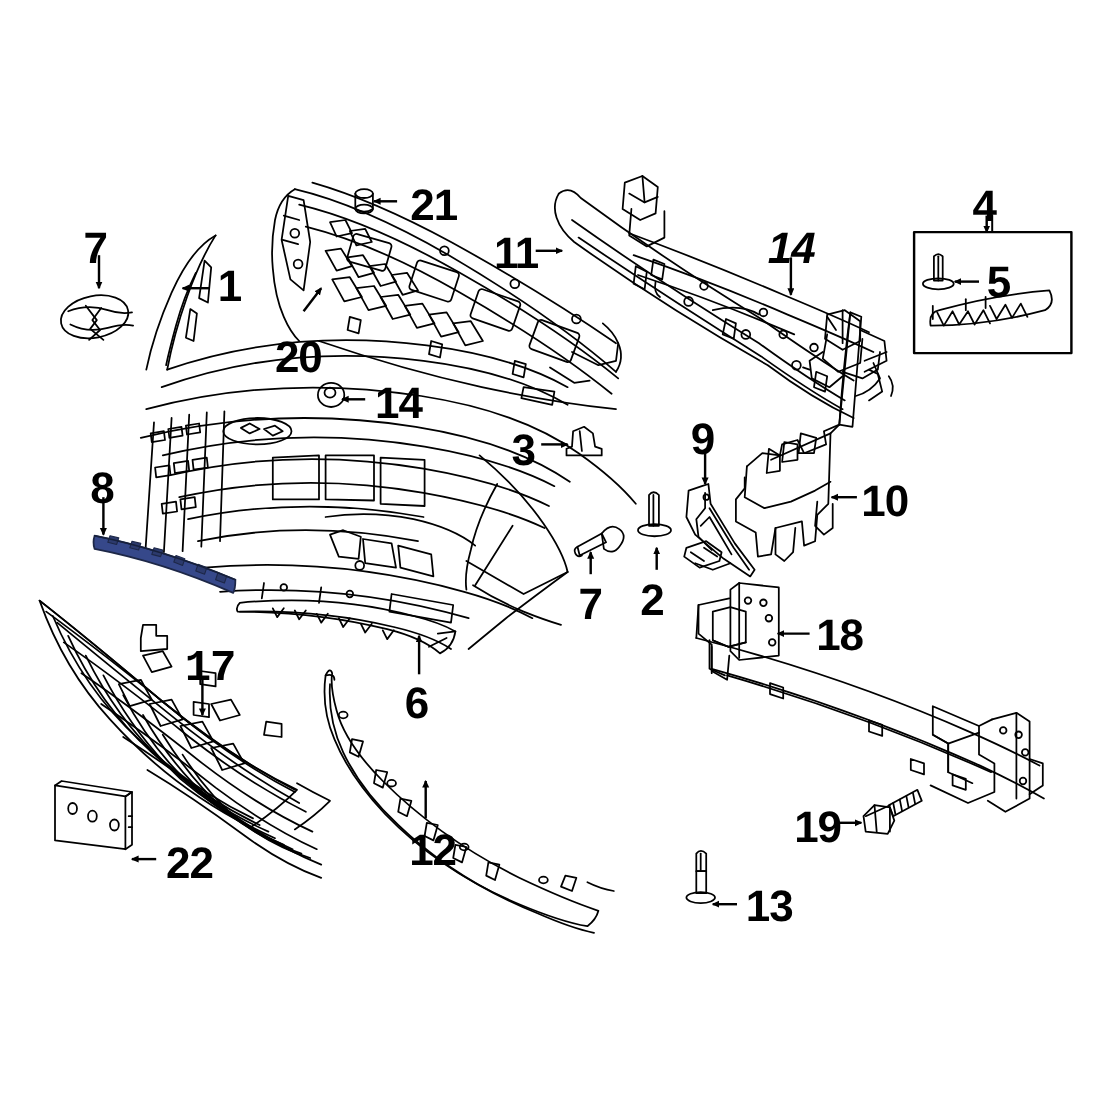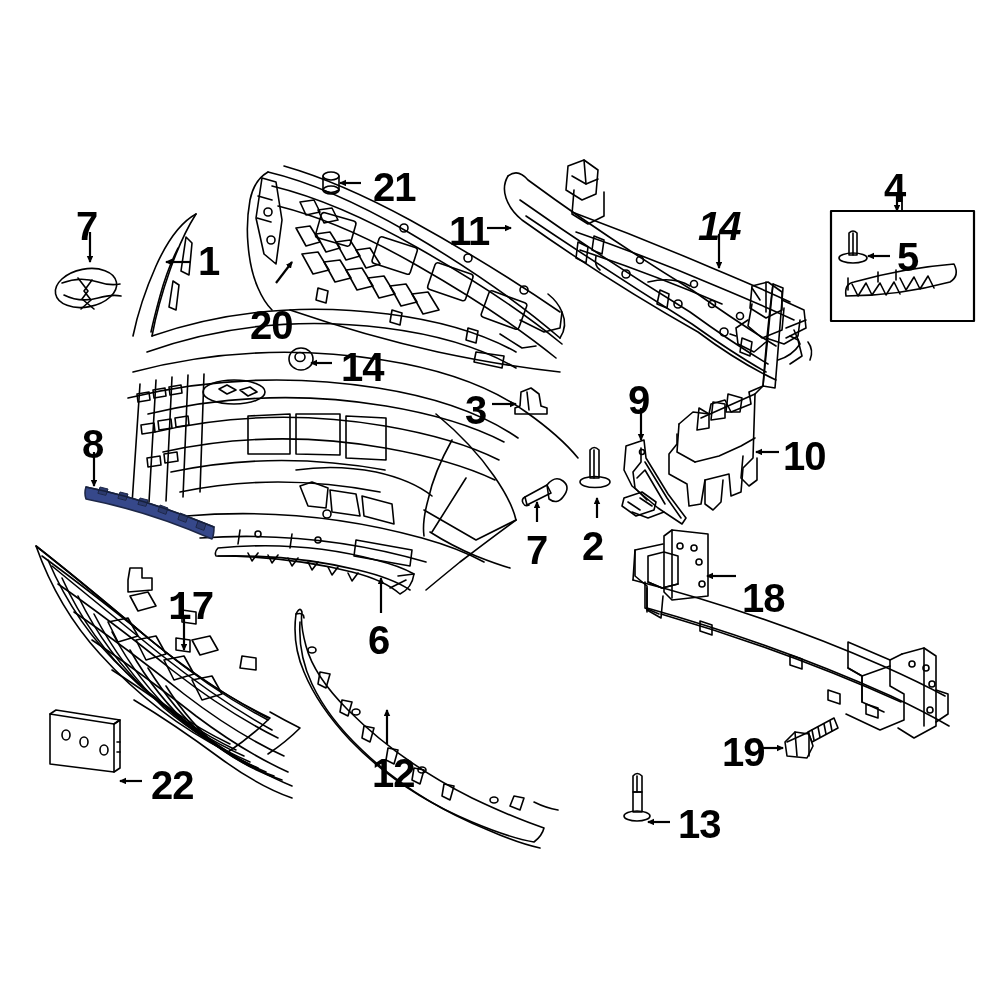--- a/index.html
+++ b/index.html
@@ -458,20 +458,20 @@
       <div class="callout-num" style="left: 82px; top: 424px;">8</div>
       <div class="callout-num" style="left: 628px; top: 380px;">9</div>
       <div class="callout-num" style="left: 783px; top: 436px;">10</div>
       <div class="callout-num" style="left: 449px; top: 211px;">11</div>
       <div class="callout-num" style="left: 372px; top: 753px;">12</div>
       <div class="callout-num" style="left: 678px; top: 804px;">13</div>
       <div class="callout-num" style="left: 698px; top: 206px; font-style: italic;">14</div>
       <div class="callout-num" style="left: 76px; top: 206px;">7</div>
       <div class="callout-num" style="left: 341px; top: 347px;">14</div>
       <div class="callout-num" style="left: 168px; top: 589px; font-family: Liberation Mono, monospace;">17</div>
-      <div class="callout-num" style="left: 742px; top: 558px; margin-top: 20px;">18</div>
+      <div class="callout-num" style="left: 742px; top: 558px;">18</div>
       <div class="callout-num" style="left: 722px; top: 732px;">19</div>
       <div class="callout-num" style="left: 250px; top: 291px; margin-top: 14px;">20</div>
       <div class="callout-num" style="left: 373px; top: 167px;">21</div>
       <div class="callout-num" style="left: 151px; top: 765px;">22</div>
     </div>
 
 </div>
 
 </body></html>

